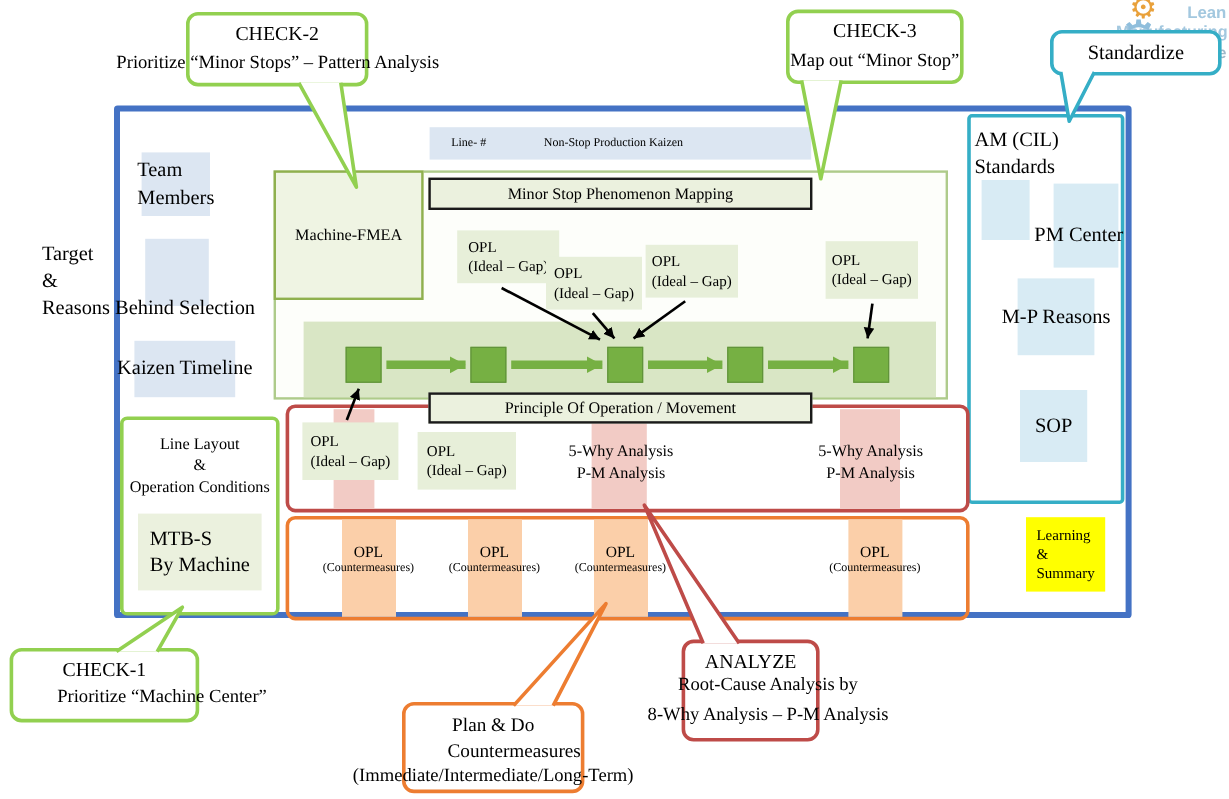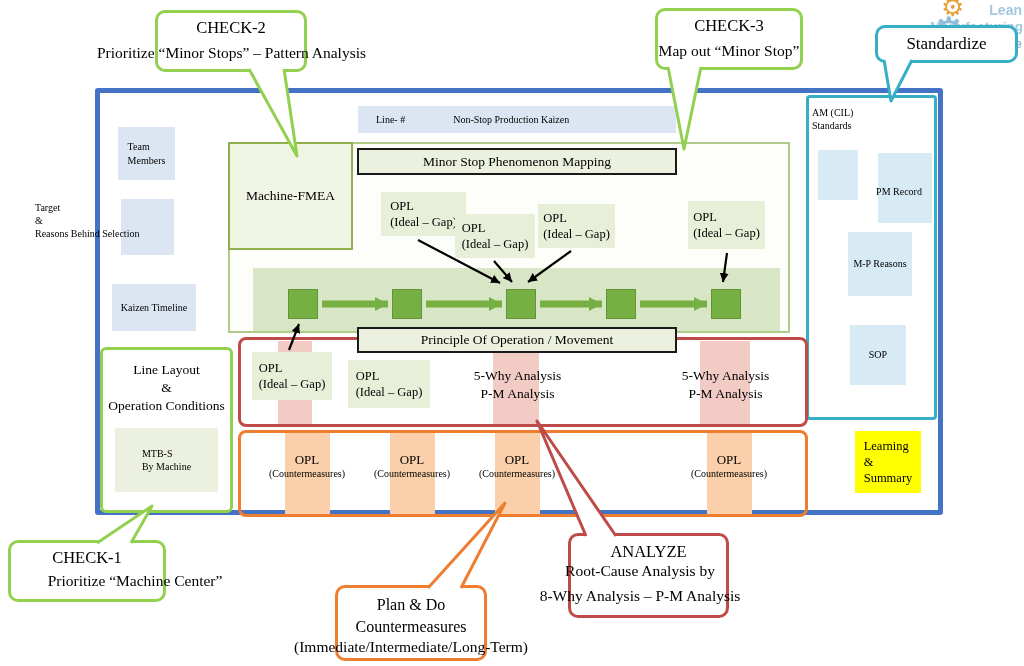--- a/index.html
+++ b/index.html
@@ -12,21 +12,21 @@
   .bluebox{background:#DCE6F2}
   .cyanbox{background:#D8EBF4}
   .oplg{background:#E7EFD9;font-size:12.5px;line-height:1.3;z-index:5}
   .barp{background:#F2CBC5;z-index:4}
   .baro{background:#FBCFA9;z-index:4}
   .sq{width:30px;height:30px;background:#76B043;border:1px solid #61933B;z-index:5}
   .blackbox{background:#EBF1DE;border:2px solid #1a1a1a;z-index:6}
   .callout{background:#fff;border-radius:10px;z-index:10}
   .callout .title{text-align:center;font-size:16.5px;padding-top:5px}
   .sub{z-index:11;text-align:center;font-size:15.5px}
-  .fs13{font-size:10px;line-height:1.32}
+  .fs13{font-size:17px;line-height:1.32}
   .fs135{font-size:13.5px}
   .overlay{position:absolute;left:0;top:0;width:1024px;height:666px;z-index:30;pointer-events:none}
   .wm{font-family:"Liberation Sans",sans-serif;font-weight:bold;color:#A3C8DF;text-align:right;line-height:1.22;z-index:1}
   .gear{position:absolute;z-index:0;font-family:"DejaVu Sans",sans-serif}
 </style>
 </head>
 <body>
 
 <span class="gear" style="left:941px;top:-8px;font-size:26px;color:#E9A13B">⚙</span>
 <span class="gear" style="left:930px;top:8px;font-size:42px;color:#8FBEDC">⚙</span>
@@ -114,21 +114,21 @@
 Operation Conditions</div>
 </div>
 <div class="abs ctr pre fs13" style="left:115px;top:428px;width:103px;height:64px;background:#EBF1DE;z-index:5">MTB-S
 By Machine</div>
 
 <div class="abs" style="left:806px;top:95px;width:131px;height:325px;border:3px solid #35AEC6;border-radius:4px;background:#fff;z-index:3"></div>
 <div class="abs pre fs13" style="left:812px;top:106px;width:80px;z-index:4">AM (CIL)
 Standards</div>
 <div class="abs cyanbox" style="left:818px;top:150px;width:40px;height:50px;z-index:4"></div>
 <div class="abs cyanbox" style="left:878px;top:153px;width:54px;height:70px;z-index:4"></div>
-<div class="abs nowrap fs13" style="left:860px;top:185px;width:78px;text-align:center;z-index:5">PM Record</div>
+<div class="abs nowrap fs13" style="left:860px;top:185px;width:78px;text-align:center;z-index:5">PM Center</div>
 <div class="abs cyanbox ctr nowrap fs13" style="left:848px;top:232px;width:64px;height:64px;z-index:4">M-P Reasons</div>
 <div class="abs cyanbox ctr fs13" style="left:850px;top:325px;width:56px;height:60px;z-index:4">SOP</div>
 
 <div class="abs ctr pre" style="left:855px;top:431px;width:66px;height:62px;background:#FFFF00;font-size:12.5px;line-height:1.3;z-index:4">Learning
 &amp;
 Summary</div>
 
 <div class="abs callout" style="left:155px;top:10px;width:152px;height:62px;border:3px solid #92D050">
   <div class="title">CHECK-2</div>
 </div>
@@ -141,25 +141,25 @@
 
 <div class="abs callout ctr" style="left:875px;top:25px;width:143px;height:38px;border:3px solid #35AEC6;font-size:17px">Standardize</div>
 
 <div class="abs callout" style="left:8px;top:540px;width:158px;height:62px;border:3px solid #92D050">
   <div class="title">CHECK-1</div>
 </div>
 <div class="abs sub" style="left:10px;top:572px;width:250px">Prioritize “Machine Center”</div>
 
 <div class="abs callout" style="left:335px;top:585px;width:152px;height:76px;border:3px solid #ED7D31">
   <div style="text-align:center;font-size:16px;padding-top:6px;line-height:1.35">Plan &amp; Do</div>
-  <div style="text-align:center;font-size:16px;line-height:1.35">Countermeasures</div>
+  <div style="text-align:right;font-size:16px;line-height:1.35">Countermeasures</div>
 </div>
 <div class="abs sub" style="left:251px;top:638px;width:320px">(Immediate/Intermediate/Long-Term)</div>
 
-<div class="abs callout" style="left:568px;top:533px;width:161px;height:85px;border:3px solid #BE4B48">
+<div class="abs callout" style="left:568px;top:533px;width:115px;height:85px;border:3px solid #BE4B48">
   <div class="title" style="padding-top:6px">ANALYZE</div>
 </div>
 <div class="abs sub" style="left:490px;top:562px;width:300px">Root-Cause Analysis by</div>
 <div class="abs sub" style="left:480px;top:587px;width:320px">8-Why Analysis – P-M Analysis</div>
 
 <svg class="overlay" viewBox="0 0 1024 666">
   <defs>
     <marker id="arrB" markerWidth="12" markerHeight="12" refX="9" refY="4.5" orient="auto" markerUnits="userSpaceOnUse">
       <path d="M0,0 L9,4.5 L0,9 Z" fill="#000"></path>
     </marker>

